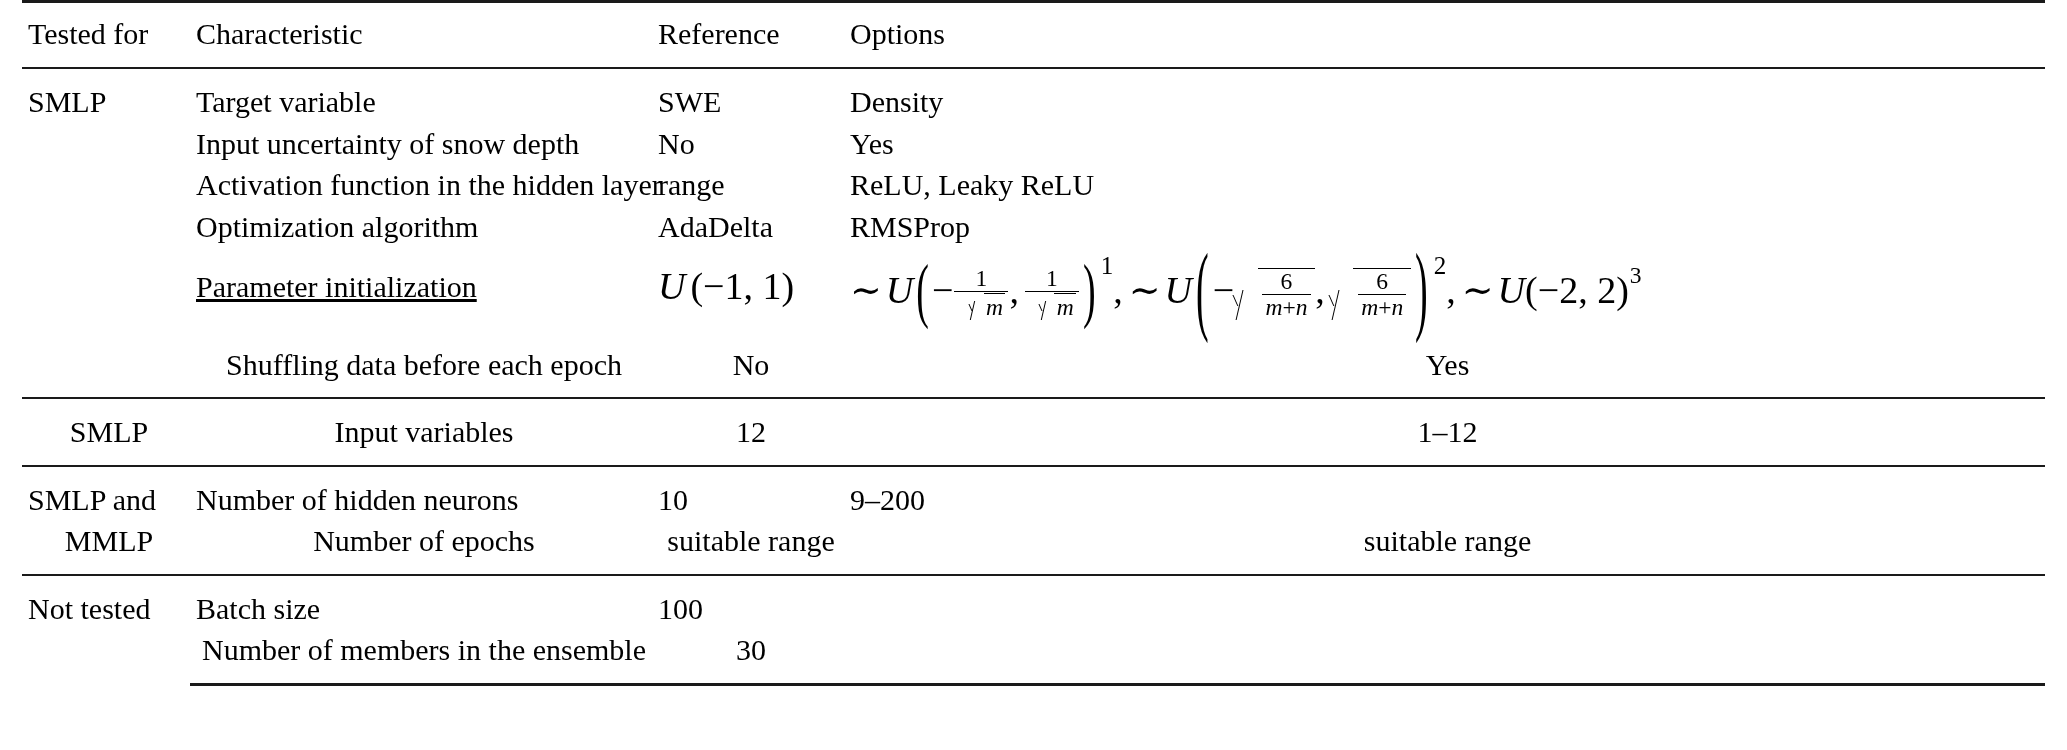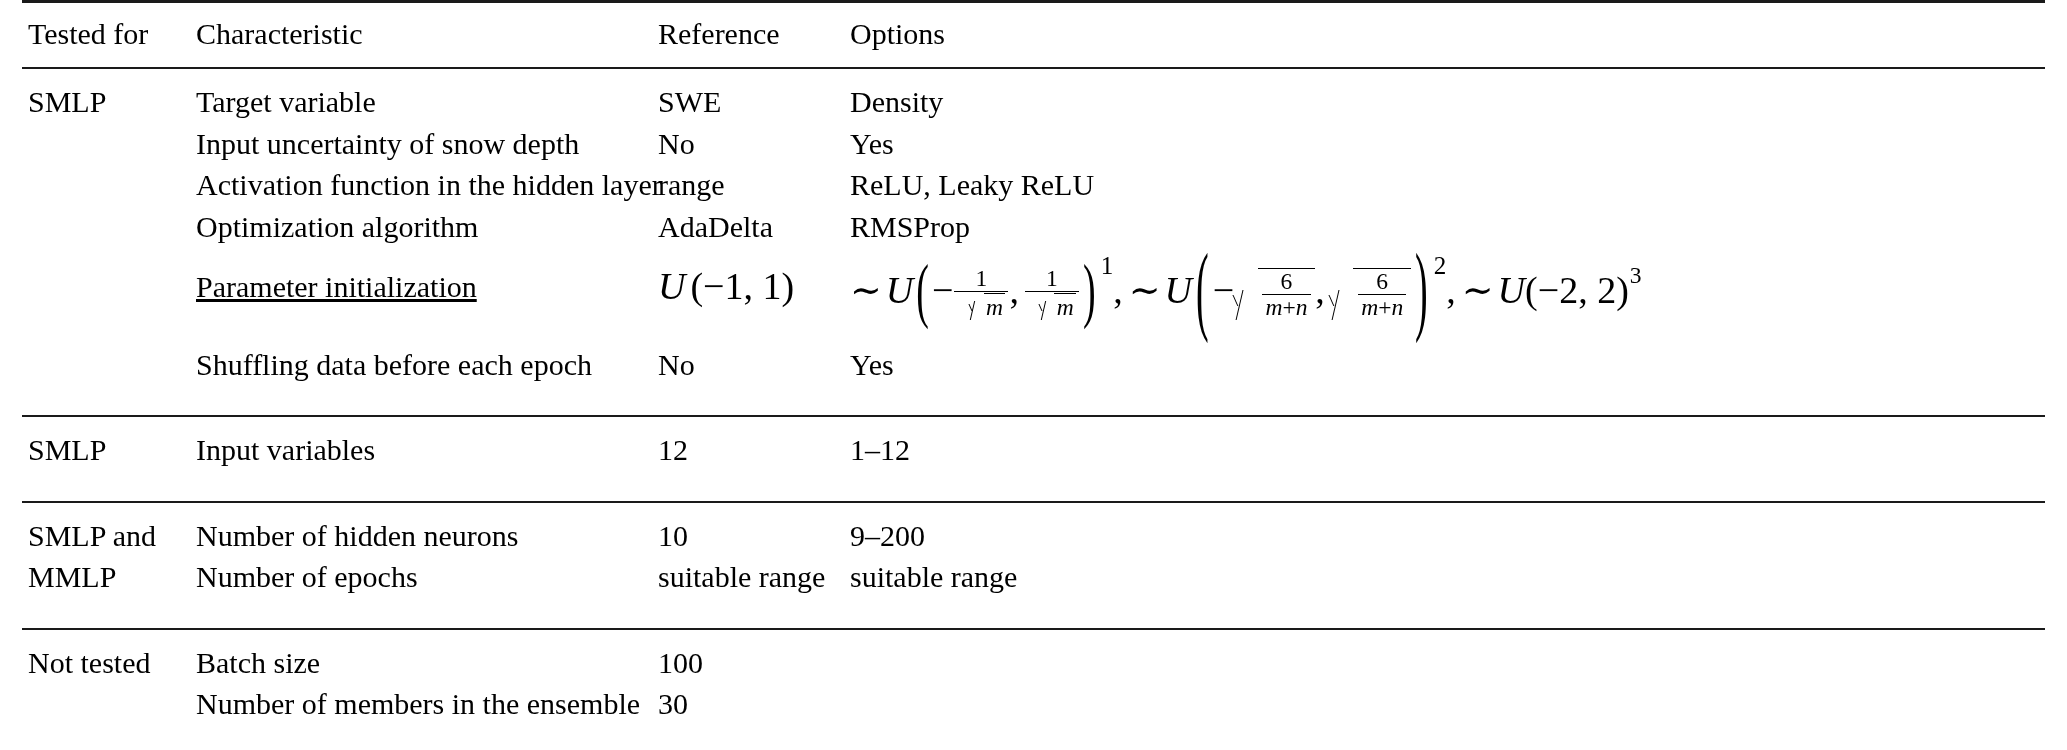--- a/index.html
+++ b/index.html
@@ -44,21 +44,21 @@
   thead tr.head-row th { border-top: 3px solid #1a1a1a; }
   thead tr.head-row.under th { border-bottom: 2.5px solid #1a1a1a; }
 
   tbody td {
     vertical-align: top;
     padding: 1px 0 1px 6px;
     font-size: 30px;
     line-height: 1.32;
   }
   tbody tr.sec-start td { padding-top: 13px; }
-  tbody tr.sec-end td   { padding-bottom: 31px; }
+  tbody tr.sec-end td   { padding-bottom: 13px; text-align: center; }
   tbody tr.sec-start td { border-top: 2.5px solid #1a1a1a; }
   tbody tr.last-rule td { border-bottom: 3px solid #1a1a1a; margin-left: 10px; }
 
   td.tested  { white-space: nowrap; }
   td.charact { white-space: nowrap; }
   td.ref     { white-space: nowrap; }
   td.opt     { white-space: nowrap; }
 
   .tall-row td { padding-top: 20px; padding-bottom: 22px; text-decoration: underline; }
 

